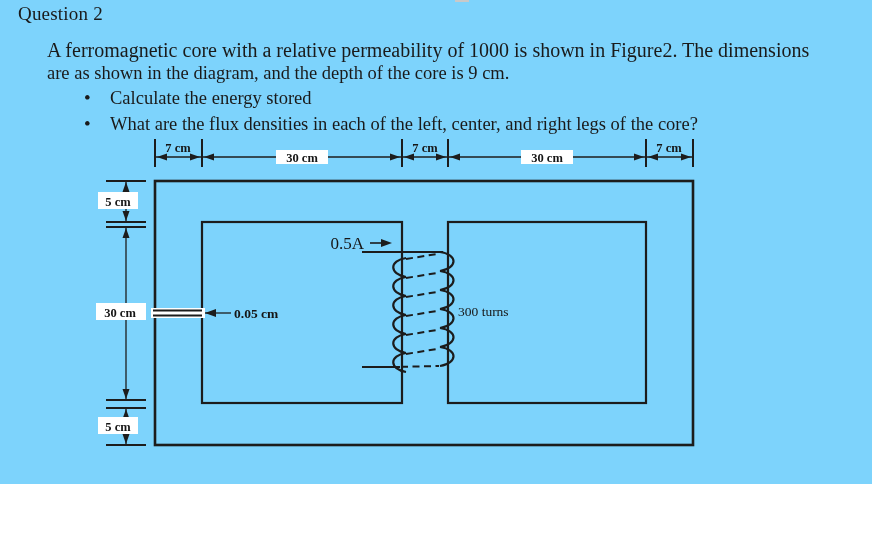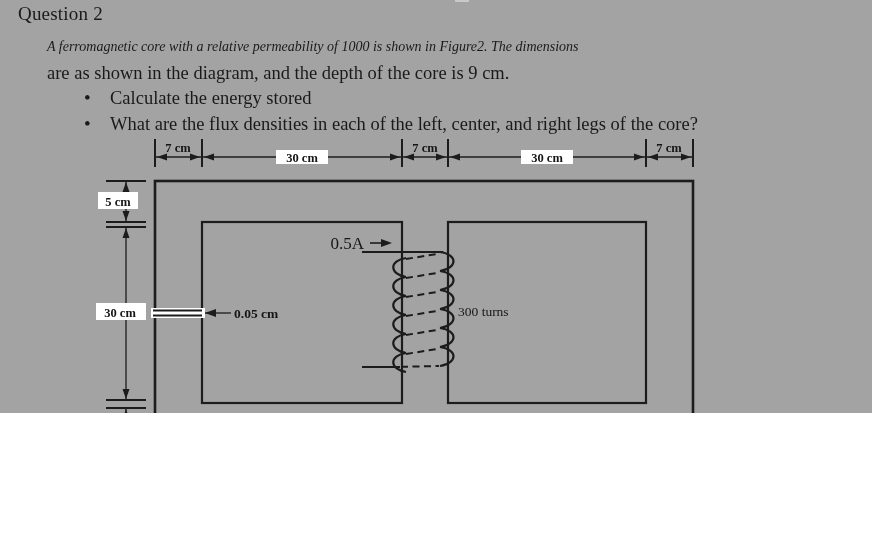--- a/index.html
+++ b/index.html
@@ -1,21 +1,21 @@
 <!DOCTYPE html>
 <html><head>
 <meta charset="utf-8">
 <style>
   html,body{margin:0;padding:0;background:#fff;}
   .page{
-    position:relative;width:872px;height:413px;background:#a3a3a3;
+    position:relative;width:872px;height:484px;background:#7dd3fc;
     font-family:"Liberation Serif", serif;color:#1a1a1a;overflow:hidden;
   }
   .q-title{position:absolute;left:18px;top:3px;font-size:19px;letter-spacing:.2px;}
-  .body-line1{position:absolute;left:47px;top:39px;font-size:14px;white-space:nowrap;font-style:italic;}
+  .body-line1{position:absolute;left:47px;top:39px;font-size:20px;white-space:nowrap;}
   .body-line2{position:absolute;left:47px;top:63px;font-size:18.5px;white-space:nowrap;}
   .bullet-item{position:absolute;font-size:18.5px;white-space:nowrap;}
   .bullet-item::before{content:"\2022";position:absolute;left:-26px;top:-1px;font-size:19px;}
   .bullet-1{left:110px;top:88px;}
   .bullet-2{left:110px;top:114px;}
   .diagram{position:absolute;left:88px;top:135px;width:640px;height:350px;}
   .fig-caption{
     position:absolute;left:88px;top:484px;width:640px;text-align:right;
     font-family:"Liberation Sans", sans-serif;font-weight:bold;font-size:17px;color:#141414;
   }

